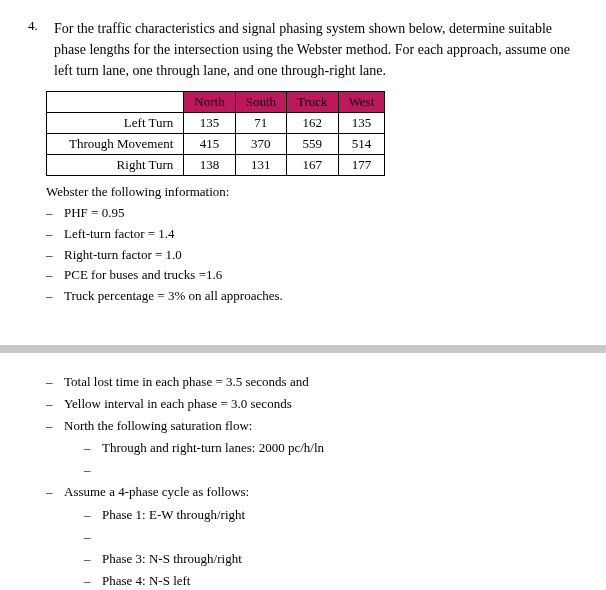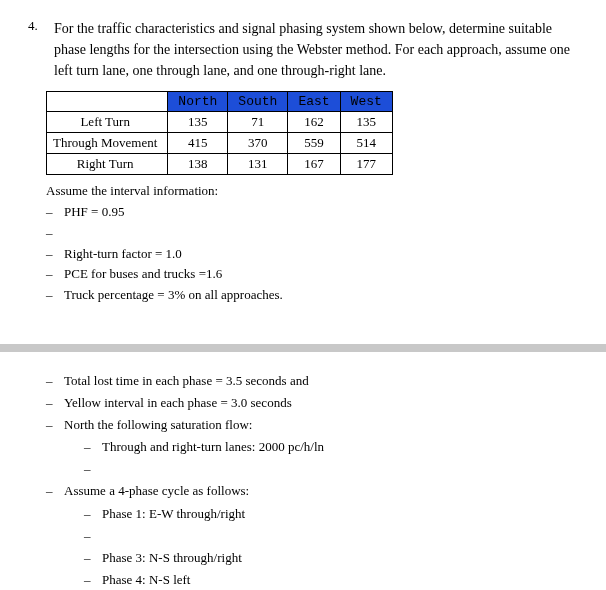--- a/index.html
+++ b/index.html
@@ -48,28 +48,27 @@
       font-size: 13px;
     }
 
     table td, table th {
       border: 1px solid #000;
       padding: 2px 10px;
       text-align: center;
     }
 
     table td:first-child {
-      text-align: center;
-      padding-left: 6px;
+      text-align: right;
+      padding-left: 22px;
     }
 
     table th {
       font-weight: normal;
-      background: #1d4ed8;
-      font-family: Liberation Mono, monospace;
+      background: #be185d;
     }
 
     .info-section {
       margin-left: 18px;
       margin-top: 4px;
     }
 
     .info-title {
       font-size: 13px;
       margin-bottom: 3px;
@@ -139,21 +138,21 @@
     <span class="question-text">For the traffic characteristics and signal phasing system shown below, determine suitable phase lengths for the intersection using the Webster method. For each approach, assume one left turn lane, one through lane, and one through-right lane.</span>
   </div>
 
   <div class="table-container">
     <table>
       <thead>
         <tr>
           <td></td>
           <th>North</th>
           <th>South</th>
-          <th>East</th>
+          <th>Truck</th>
           <th>West</th>
         </tr>
       </thead>
       <tbody>
         <tr>
           <td>Left Turn</td>
           <td>135</td>
           <td>71</td>
           <td>162</td>
           <td>135</td>
@@ -170,28 +169,29 @@
           <td>138</td>
           <td>131</td>
           <td>167</td>
           <td>177</td>
         </tr>
       </tbody>
     </table>
   </div>
 
   <div class="info-section">
-    <div class="info-title">Assume the interval information:</div>
+    <div class="info-title">Webster the following information:</div>
     <ul class="info-list">
       <li>
         <span class="dash">–</span>
         <span>PHF = 0.95</span>
       </li>
       <li>
         <span class="dash">–</span>
+        <span>Left-turn factor = 1.4</span>
       </li>
       <li>
         <span class="dash">–</span>
         <span>Right-turn factor = 1.0</span>
       </li>
       <li>
         <span class="dash">–</span>
         <span>PCE for buses and trucks =1.6</span>
       </li>
       <li>

